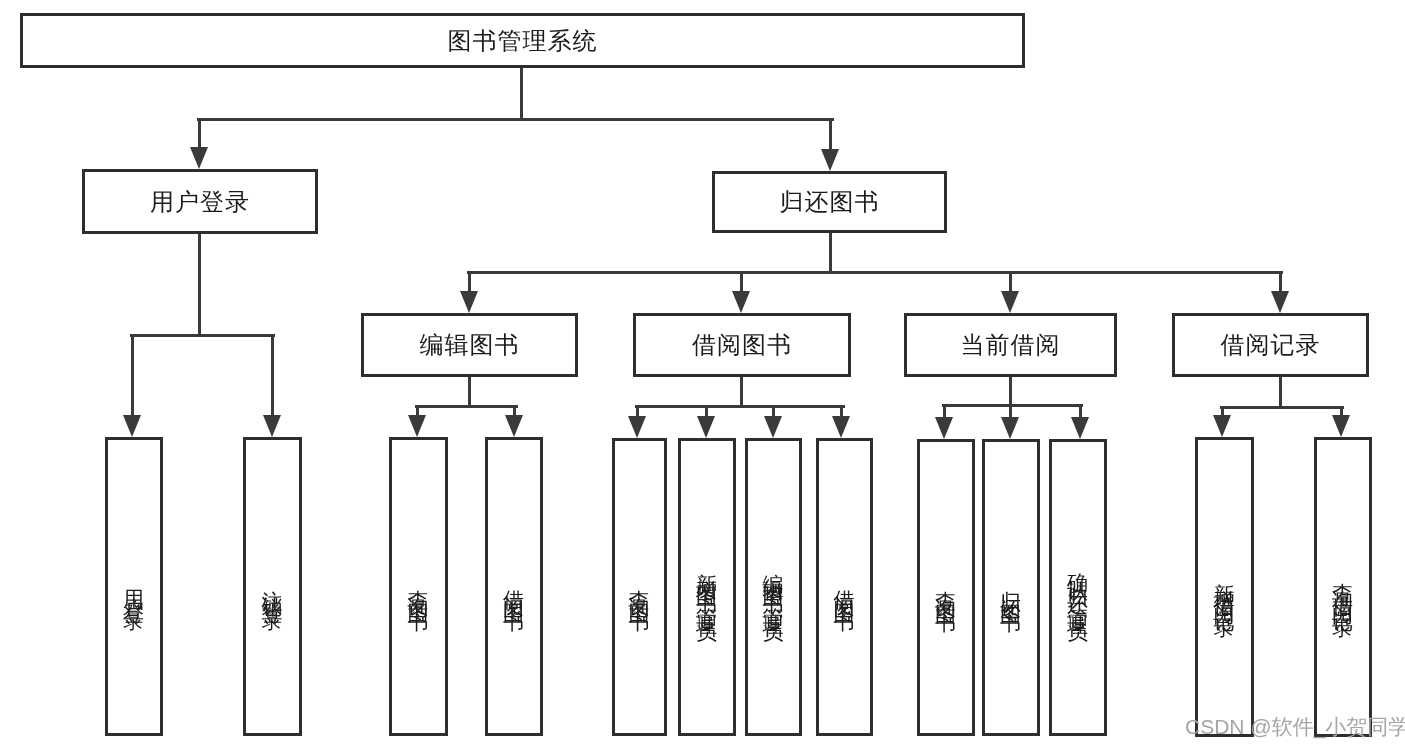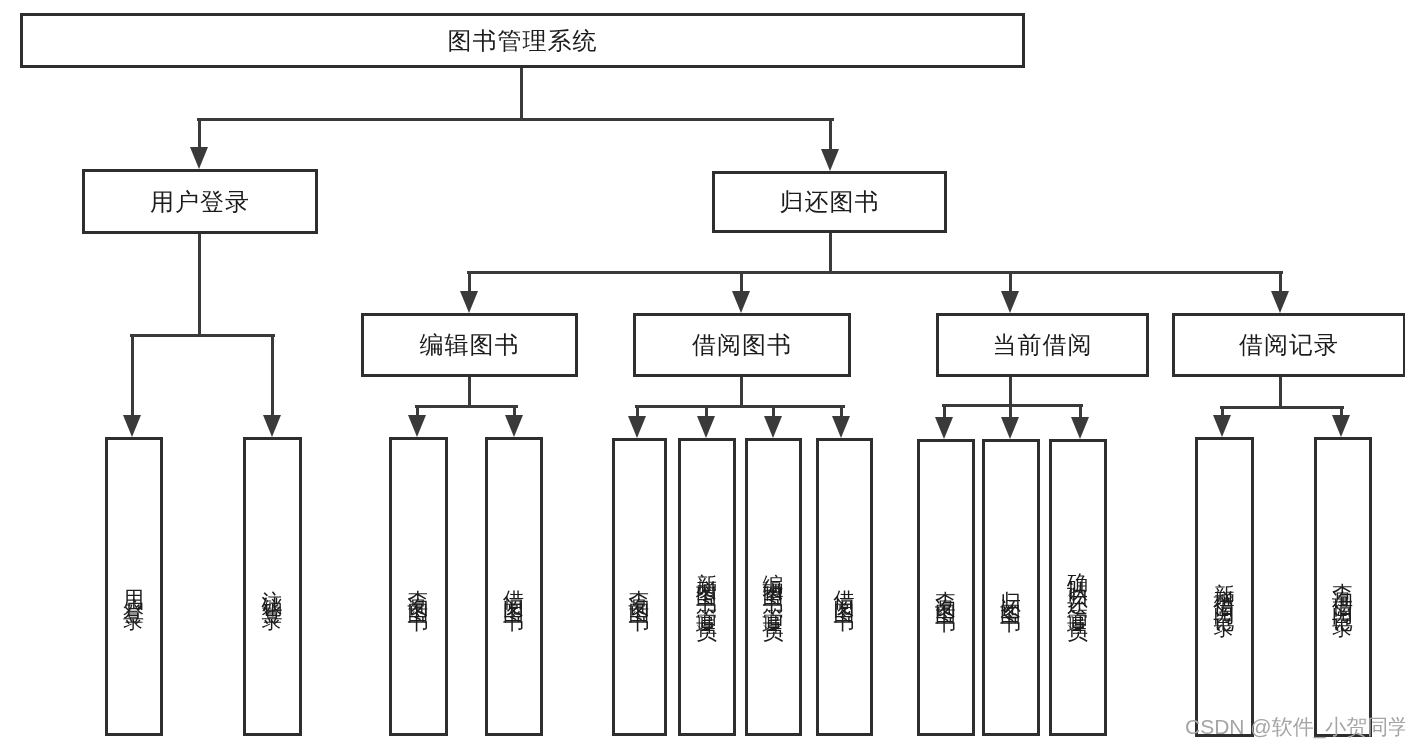--- a/index.html
+++ b/index.html
@@ -76,24 +76,24 @@
   <div class="box" style="left:712px;top:171px;width:235px;height:62px;">
     <span>归还图书</span>
   </div>
 
   <div class="box" style="left:361px;top:313px;width:217px;height:64px;">
     <span>编辑图书</span>
   </div>
   <div class="box" style="left:633px;top:313px;width:218px;height:64px;">
     <span>借阅图书</span>
   </div>
-  <div class="box" style="left:904px;top:313px;width:213px;height:64px;margin-left:32px;">
+  <div class="box" style="left:904px;top:313px;width:213px;height:64px;">
     <span>当前借阅</span>
   </div>
-  <div class="box" style="left:1172px;top:313px;width:234px;height:64px;">
+  <div class="box" style="left:1172px;top:313px;width:197px;height:64px;">
     <span>借阅记录</span>
   </div>
 
   <div class="vbox" style="left:105px;top:437px;width:58px;height:299px;">
     <span class="vtext">用户登录</span>
   </div>
   <div class="vbox" style="left:243px;top:437px;width:59px;height:299px;">
     <span class="vtext">注销登录</span>
   </div>
 

